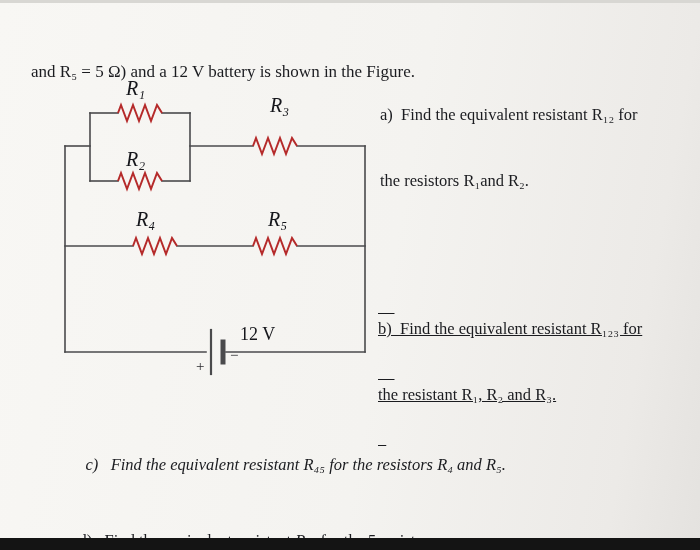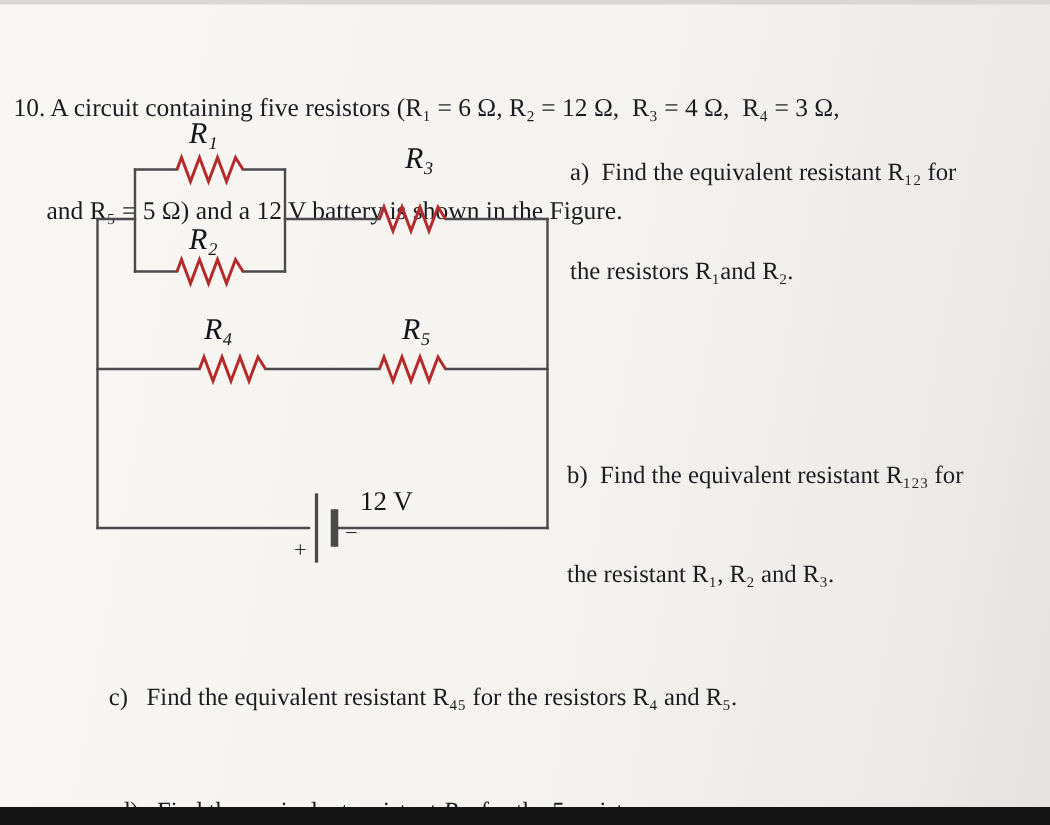--- a/index.html
+++ b/index.html
@@ -22,30 +22,29 @@
   .vlabel{font-family:"Liberation Serif","DejaVu Serif",serif;font-size:18px;fill:#15161b;}
   .plabel{font-family:"Liberation Serif","DejaVu Serif",serif;font-size:15px;fill:#2a2a2e;}
 </style>
 </head>
 <body>
 
 <div id="page">
   <div class="top-edge"></div>
 
   <div class="textblock" style="left:9px;top:14px;width:620px;">
-    <div>10. A circuit containing five resistors (R₁ = 6 Ω, R₂ = 12 Ω,  R₃ = 4 Ω,  R₄ = 3 Ω,</div>
     <div style="padding-left:22px;">and R₅ = 5 Ω) and a 12 V battery is shown in the Figure.</div>
   </div>
 
   <div class="textblock q" style="left:380px;top:60px;width:305px;">
     <div>a)  Find the equivalent resistant R₁₂ for</div>
     <div>the resistors R₁and R₂.</div>
   </div>
 
-  <div class="textblock q" style="left:378px;top:262px;width:310px;">
+  <div class="textblock q" style="left:378px;top:274px;width:310px;text-decoration:underline;">
     <div>b)  Find the equivalent resistant R₁₂₃ for</div>
     <div>the resistant R₁, R₂ and R₃.</div>
   </div>
 
   <svg width="700" height="550" viewBox="0 0 700 550" style="position:absolute;left:0;top:0;">
 
     <g fill="none" stroke-width="1.6" stroke-linecap="square" stroke="#4a4a4c">
 
       <line x1="65" y1="146" x2="65" y2="352"></line>
       <line x1="365" y1="146" x2="365" y2="352"></line>
@@ -83,21 +82,21 @@
     <text class="rlabel" x="126" y="95">R₁</text>
     <text class="rlabel" x="126" y="166">R₂</text>
     <text class="rlabel" x="270" y="112">R₃</text>
     <text class="rlabel" x="136" y="226">R₄</text>
     <text class="rlabel" x="268" y="226">R₅</text>
     <text class="vlabel" x="240" y="340">12 V</text>
     <text class="plabel" x="196" y="371">+</text>
     <text class="plabel" x="230" y="360">−</text>
   </svg>
 
-  <div class="textblock q" style="left:56px;top:432px;width:560px;">
+  <div class="textblock q" style="left:69px;top:432px;width:560px;font-style:italic;">
     <span>c)   Find the equivalent resistant R₄₅ for the resistors R₄ and R₅.</span>
   </div>
 
   <div class="textblock q" style="left:62px;top:508px;width:560px;">
     <span>d)   Find the equivalent resistant </span><span class="math">R</span><sub class="math">eff</sub><span> for the 5 resistors.</span>
   </div>
 
   <div class="bottom-bar"></div>
 </div>
 

